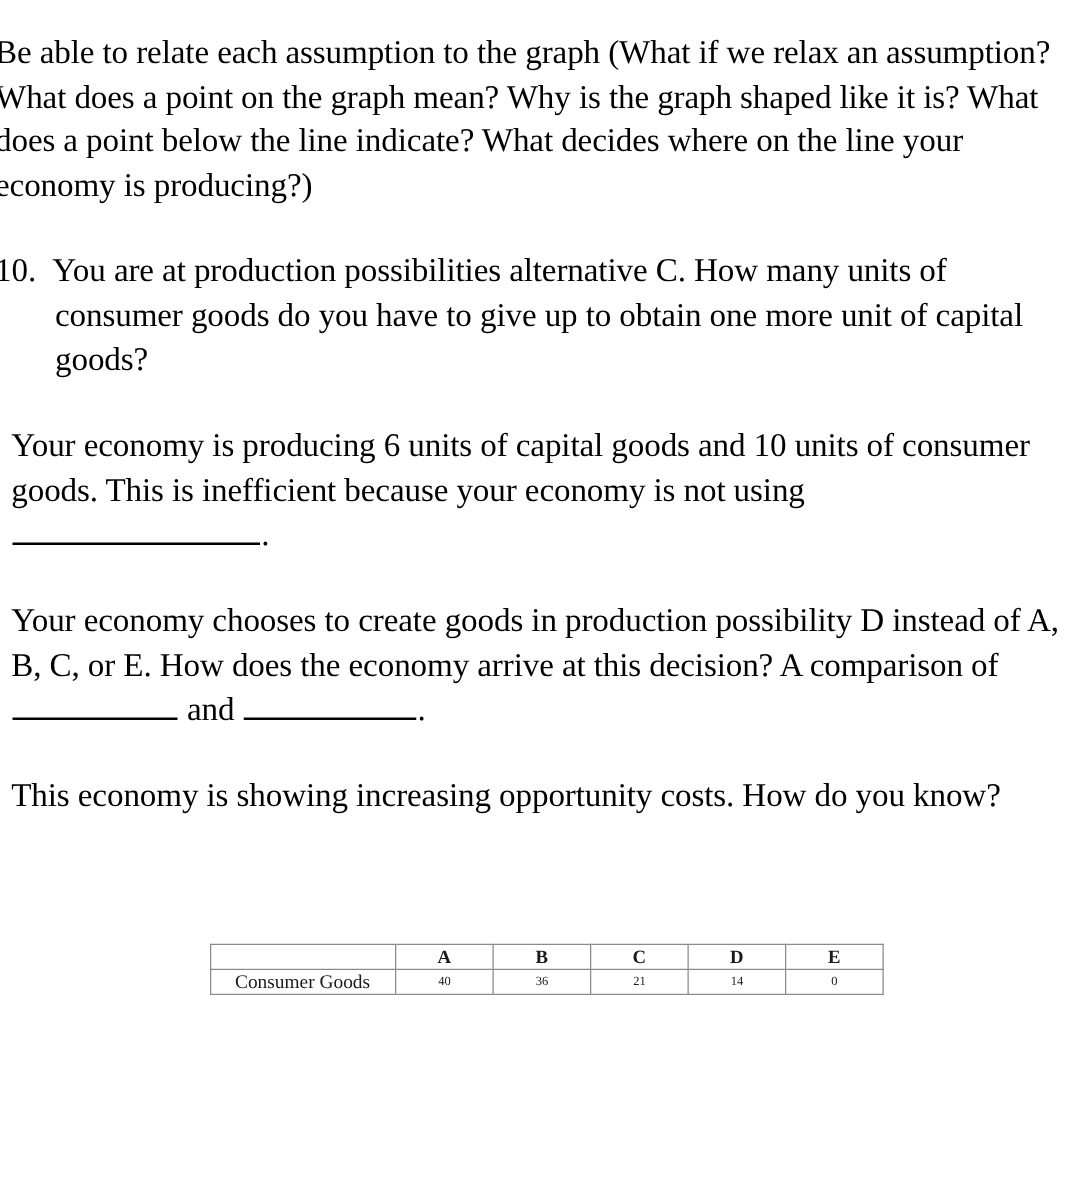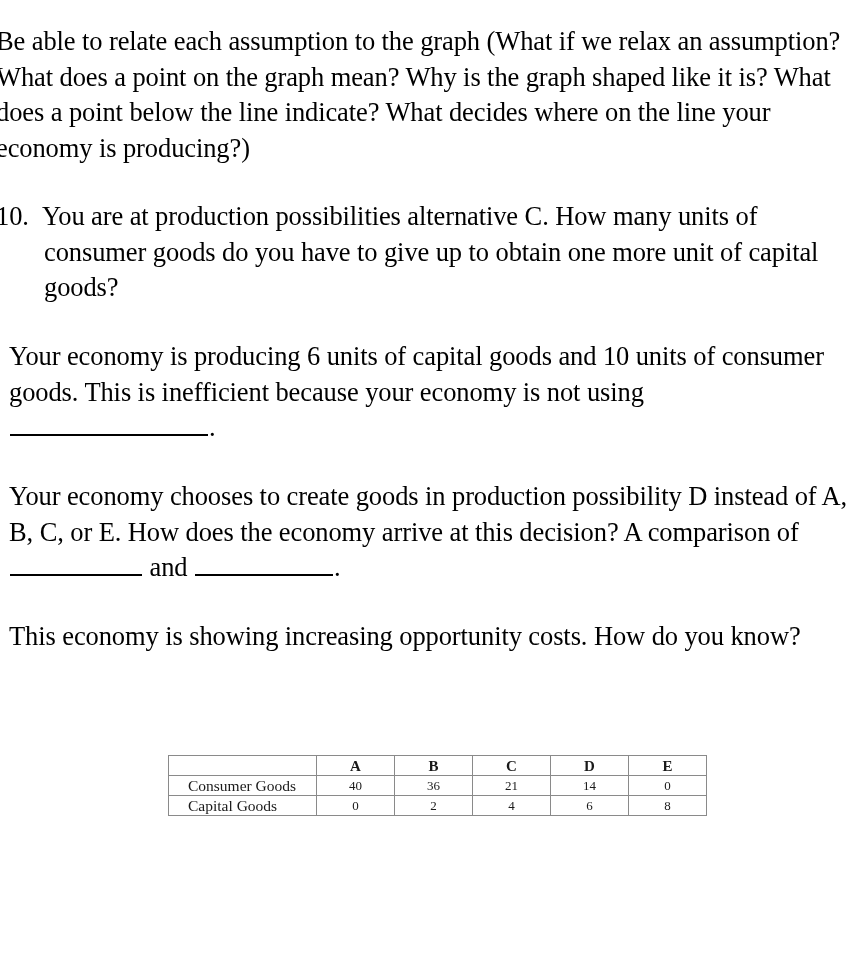--- a/index.html
+++ b/index.html
@@ -77,21 +77,21 @@
     top: 755px;
   }
   table.ppc {
     border-collapse: collapse;
     font-family: "Liberation Serif", "DejaVu Serif", serif;
     color: #1a1a1a;
   }
   table.ppc td, table.ppc th {
     border: 1px solid #8a8a8a;
     font-weight: normal;
-    font-size: 13px;
+    font-size: 10px;
     line-height: 18px;
     height: 19px;
     padding: 0 2px;
     text-align: center;
     vertical-align: middle;
   }
   table.ppc th.colhead {
     font-weight: bold;
     font-size: 15px;
   }
@@ -135,25 +135,17 @@
       </thead>
       <tbody>
         <tr>
           <th class="rowhead">Consumer Goods</th>
           <td class="val">40</td>
           <td class="val">36</td>
           <td class="val">21</td>
           <td class="val">14</td>
           <td class="val">0</td>
         </tr>
-        <tr>
-          <th class="rowhead">Capital Goods</th>
-          <td class="val">0</td>
-          <td class="val">2</td>
-          <td class="val">4</td>
-          <td class="val">6</td>
-          <td class="val">8</td>
-        </tr>
       </tbody>
     </table>
   </div>
 
 </div>
 
 </body></html>

